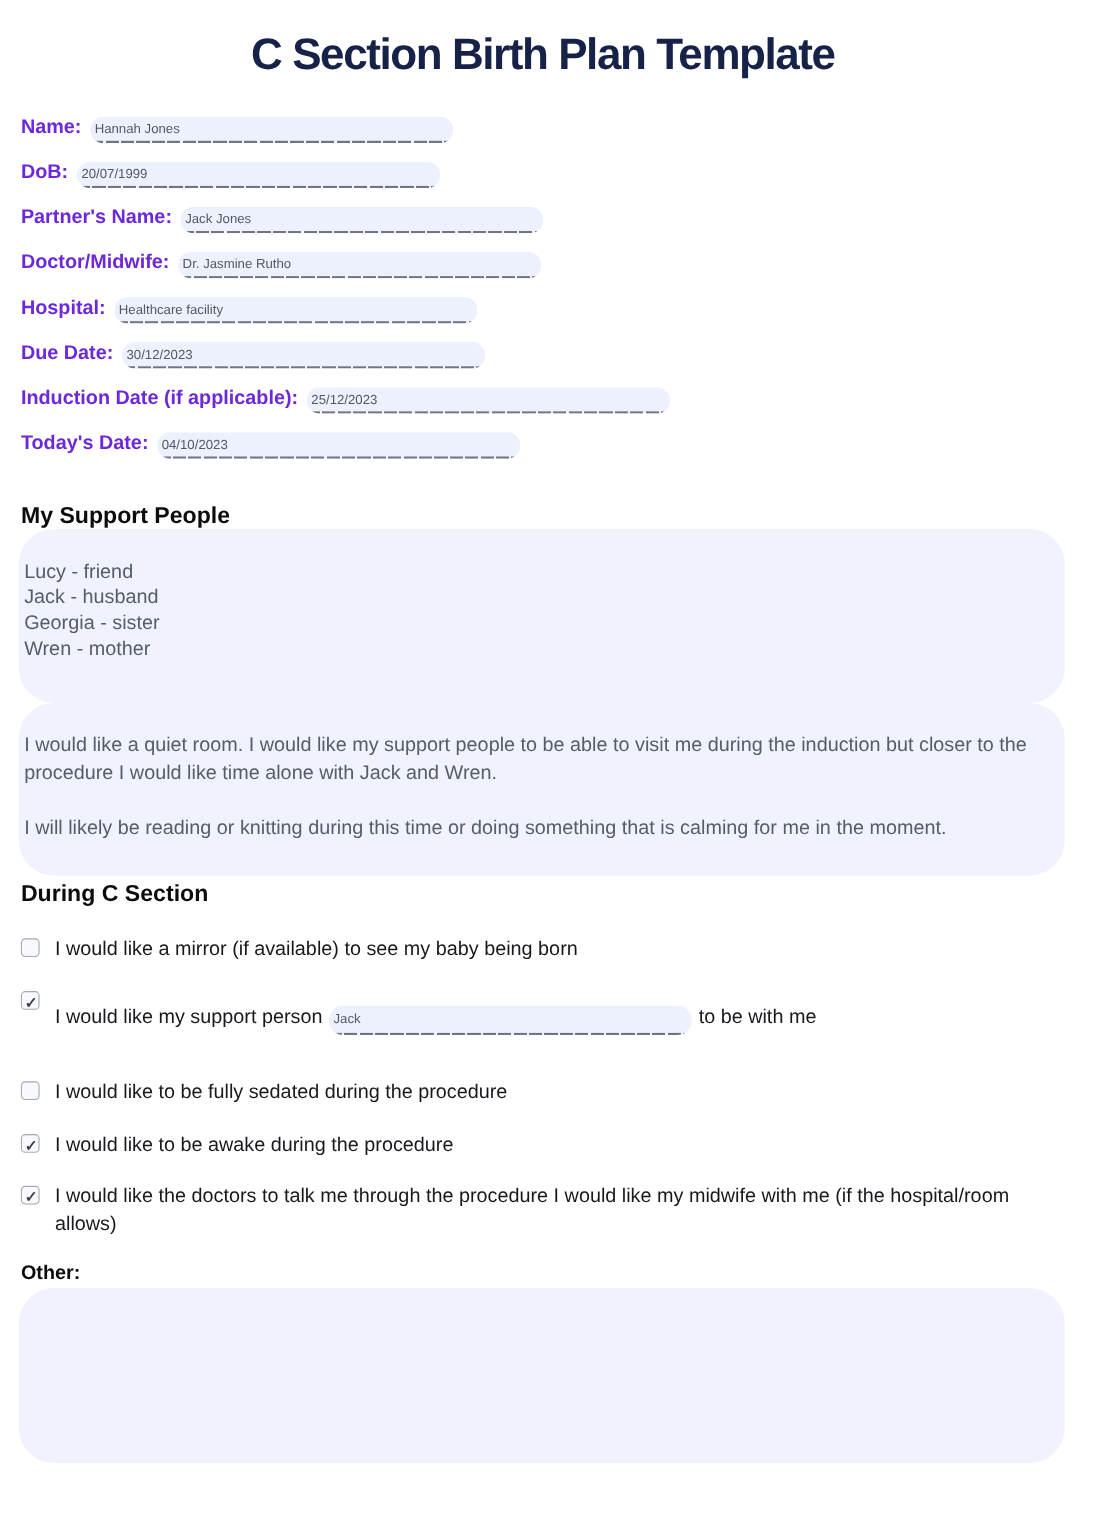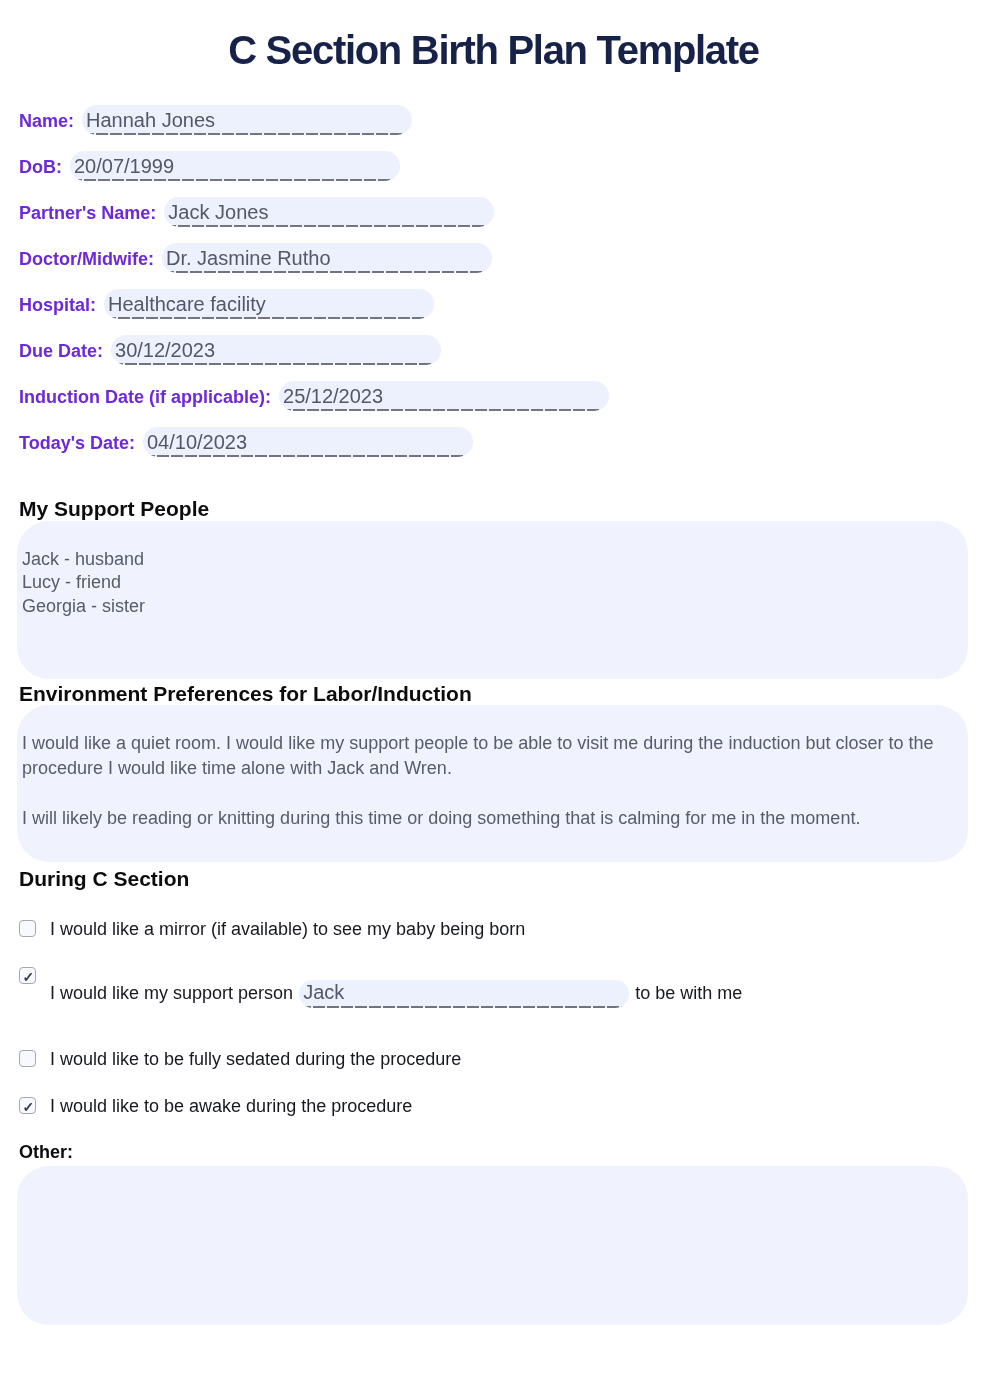--- a/index.html
+++ b/index.html
@@ -31,21 +31,21 @@
     font-size: 18px;
     font-weight: bold;
     color: #6d28d9;
     white-space: nowrap;
   }
   .line-input {
     display: inline-block;
     width: 330px;
     margin-left: 8px;
     padding: 4px 0 3px 4px;
-    font-size: 20px;
+    font-size: 12px;
     color: #525869;
     background-color: #edf0fd;
     background-image: repeating-linear-gradient(90deg, #71757f 0 12px, rgba(255,255,255,0) 12px 14px);
     background-size: 100% 2px;
     background-position: 0 100%;
     background-repeat: no-repeat;
     min-height: 24px;
     vertical-align: baseline;
   }
 
@@ -168,26 +168,26 @@
     <span class="line-input">25/12/2023</span>
   </div>
 
   <div class="field-row">
     <span class="field-label">Today's Date:</span>
     <span class="line-input">04/10/2023</span>
   </div>
 
   <h2 class="section-h h-support">My Support People</h2>
   <div class="fill-box support-box">
+    <div>Lucy - friend</div>
     <div>Jack - husband</div>
-    <div>Lucy - friend</div>
     <div>Georgia - sister</div>
-  </div>
-
-  <h2 class="section-h h-env">Environment Preferences for Labor/Induction</h2>
+    <div>Wren - mother</div>
+  </div>
+
   <div class="fill-box env-box">
     <p>I would like a quiet room. I would like my support people to be able to visit me during the induction but closer to the procedure I would like time alone with Jack and Wren.</p>
     <p>I will likely be reading or knitting during this time or doing something that is calming for me in the moment.</p>
   </div>
 
   <h2 class="section-h h-during">During C Section</h2>
 
   <div class="cb-list">
 
     <div class="cb-row">
@@ -205,19 +205,23 @@
     <div class="cb-row">
       <span class="cb"></span>
       <span class="cb-label">I would like to be fully sedated during the procedure</span>
     </div>
 
     <div class="cb-row">
       <span class="cb checked"></span>
       <span class="cb-label">I would like to be awake during the procedure</span>
     </div>
 
+    <div class="cb-row">
+      <span class="cb checked"></span>
+      <span class="cb-label">I would like the doctors to talk me through the procedure I would like my midwife with me (if the hospital/room allows)</span>
+    </div>
 
   </div>
 
   <h2 class="other-label">Other:</h2>
   <div class="fill-box other-box"></div>
 
 </div>
 
 </body></html>

